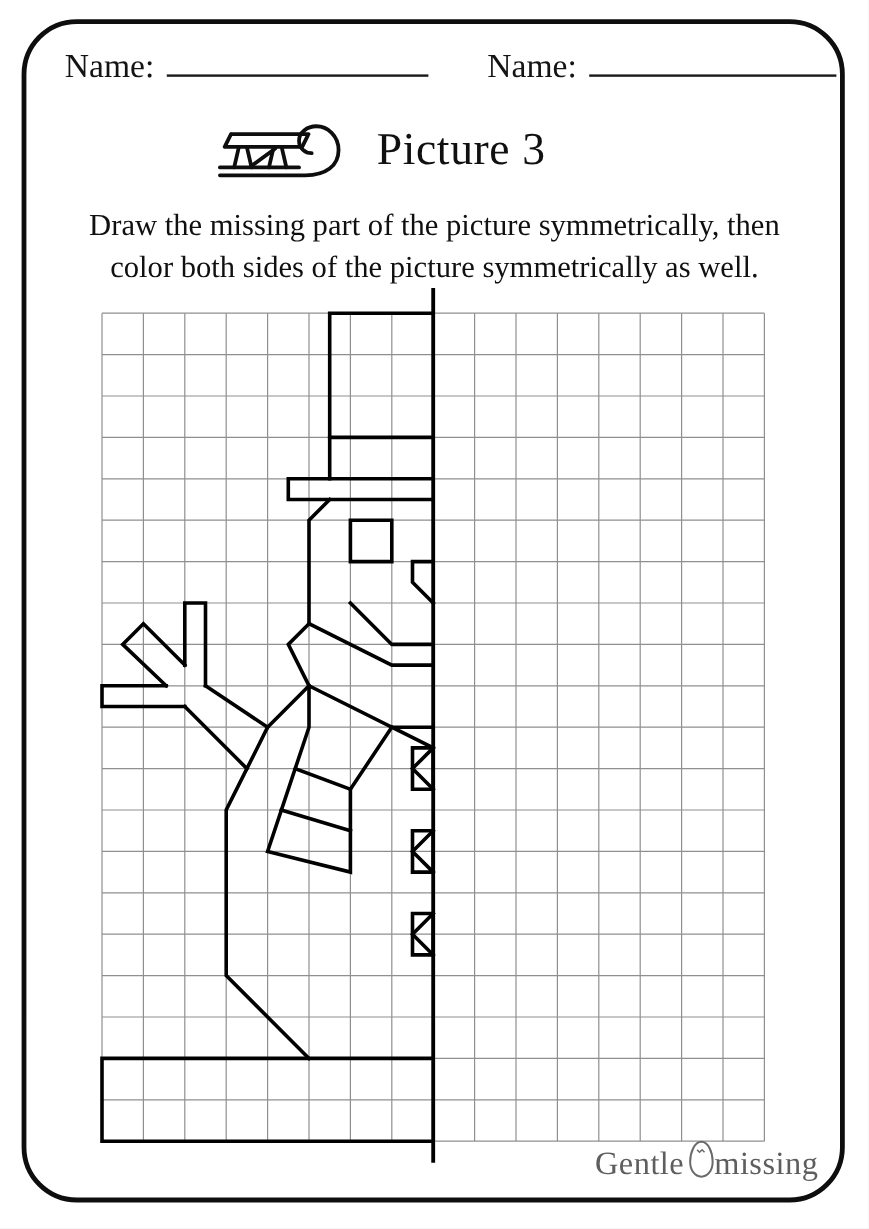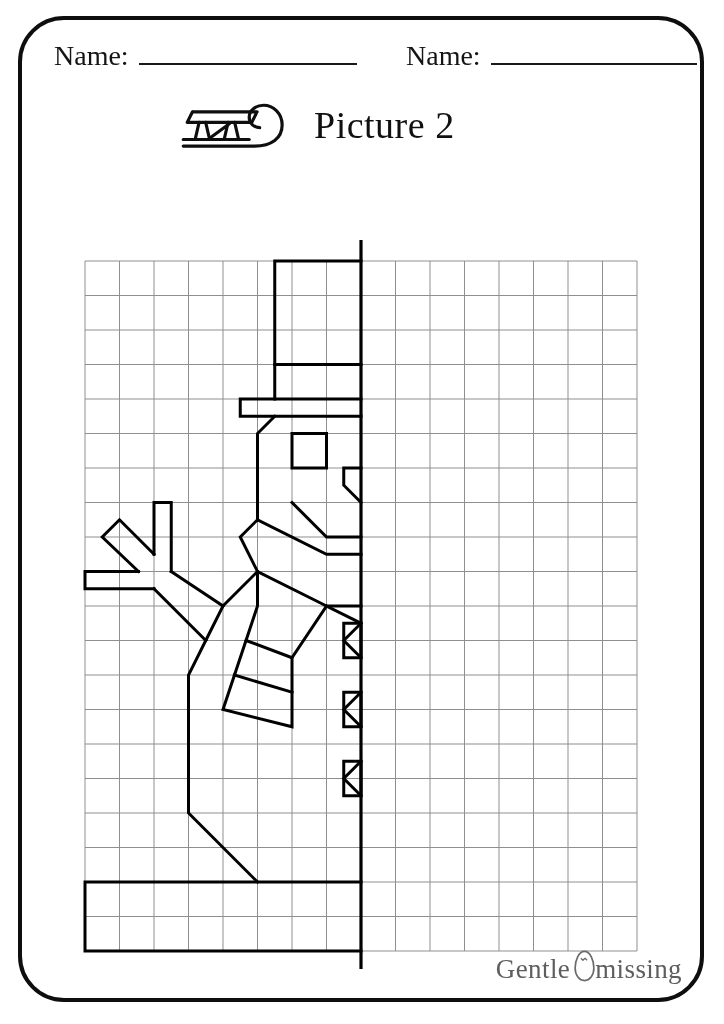--- a/index.html
+++ b/index.html
@@ -59,23 +59,27 @@
   </div>
 
   <div class="title-row">
     <svg class="sled" viewBox="0 0 84 44" fill="none" stroke="#0e0e0e" stroke-width="2.4" stroke-linecap="round" stroke-linejoin="round">
       <path d="M9 12 L58 12 M5 20 L54 20 M9 12 L5 20 M58 12 L54 20"></path>
       <path d="M14 20 L11 33 M19 20 L22 33 M36 20 L33 33 M41 20 L44 33"></path>
       <path d="M22 32 L37 21"></path>
       <path d="M2 33 L52 33"></path>
       <path d="M2 38 L56 38 C 69 38 77 32 77 22 C 77 13 70 7 63 7 C 57 7 52 11 52 16 C 52 21 56 24 60 24"></path>
     </svg>
-    <span class="page-title">Picture 2</span>
+    <span class="page-title">Picture 3</span>
   </div>
 
+  <div class="instructions">
+    <div>Draw the missing part of the picture symmetrically, then</div>
+    <div>color both sides of the picture symmetrically as well.</div>
+  </div>
 
   <svg id="worksheet" viewBox="0 0 724 1024" xmlns="http://www.w3.org/2000/svg">
       <line x1="85" y1="261" x2="85" y2="951" stroke="#8f8f8f" stroke-width="1"></line>
       <line x1="119.5" y1="261" x2="119.5" y2="951" stroke="#8f8f8f" stroke-width="1"></line>
       <line x1="154" y1="261" x2="154" y2="951" stroke="#8f8f8f" stroke-width="1"></line>
       <line x1="188.5" y1="261" x2="188.5" y2="951" stroke="#8f8f8f" stroke-width="1"></line>
       <line x1="223" y1="261" x2="223" y2="951" stroke="#8f8f8f" stroke-width="1"></line>
       <line x1="257.5" y1="261" x2="257.5" y2="951" stroke="#8f8f8f" stroke-width="1"></line>
       <line x1="292" y1="261" x2="292" y2="951" stroke="#8f8f8f" stroke-width="1"></line>
       <line x1="326.5" y1="261" x2="326.5" y2="951" stroke="#8f8f8f" stroke-width="1"></line>

